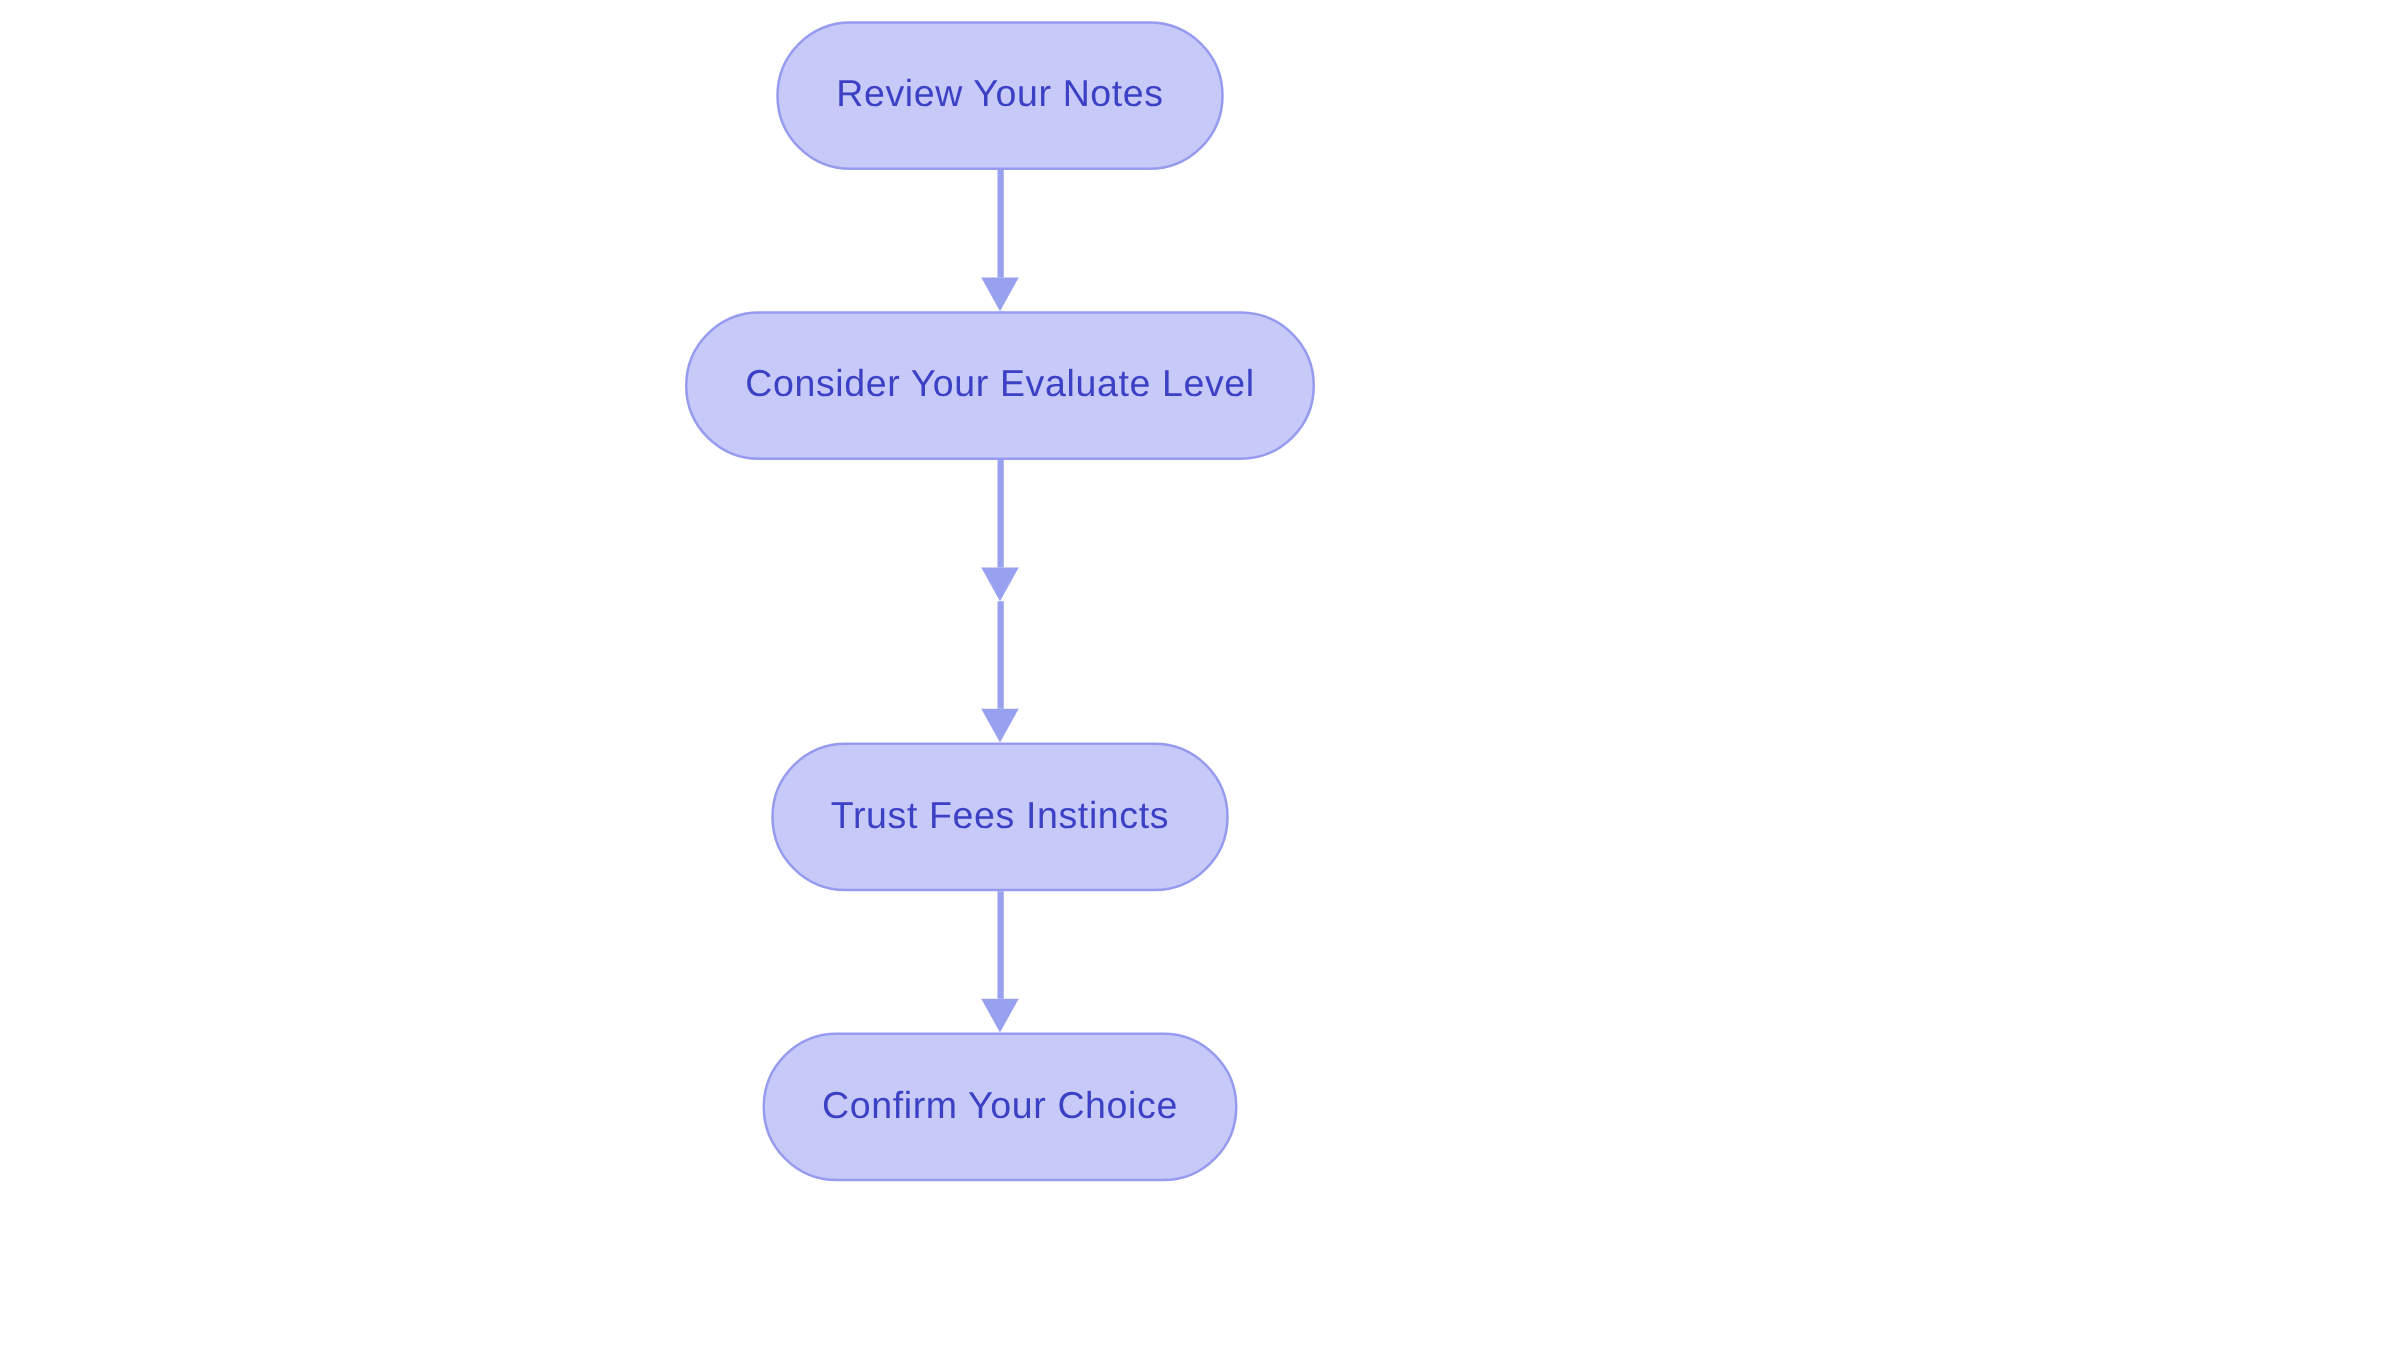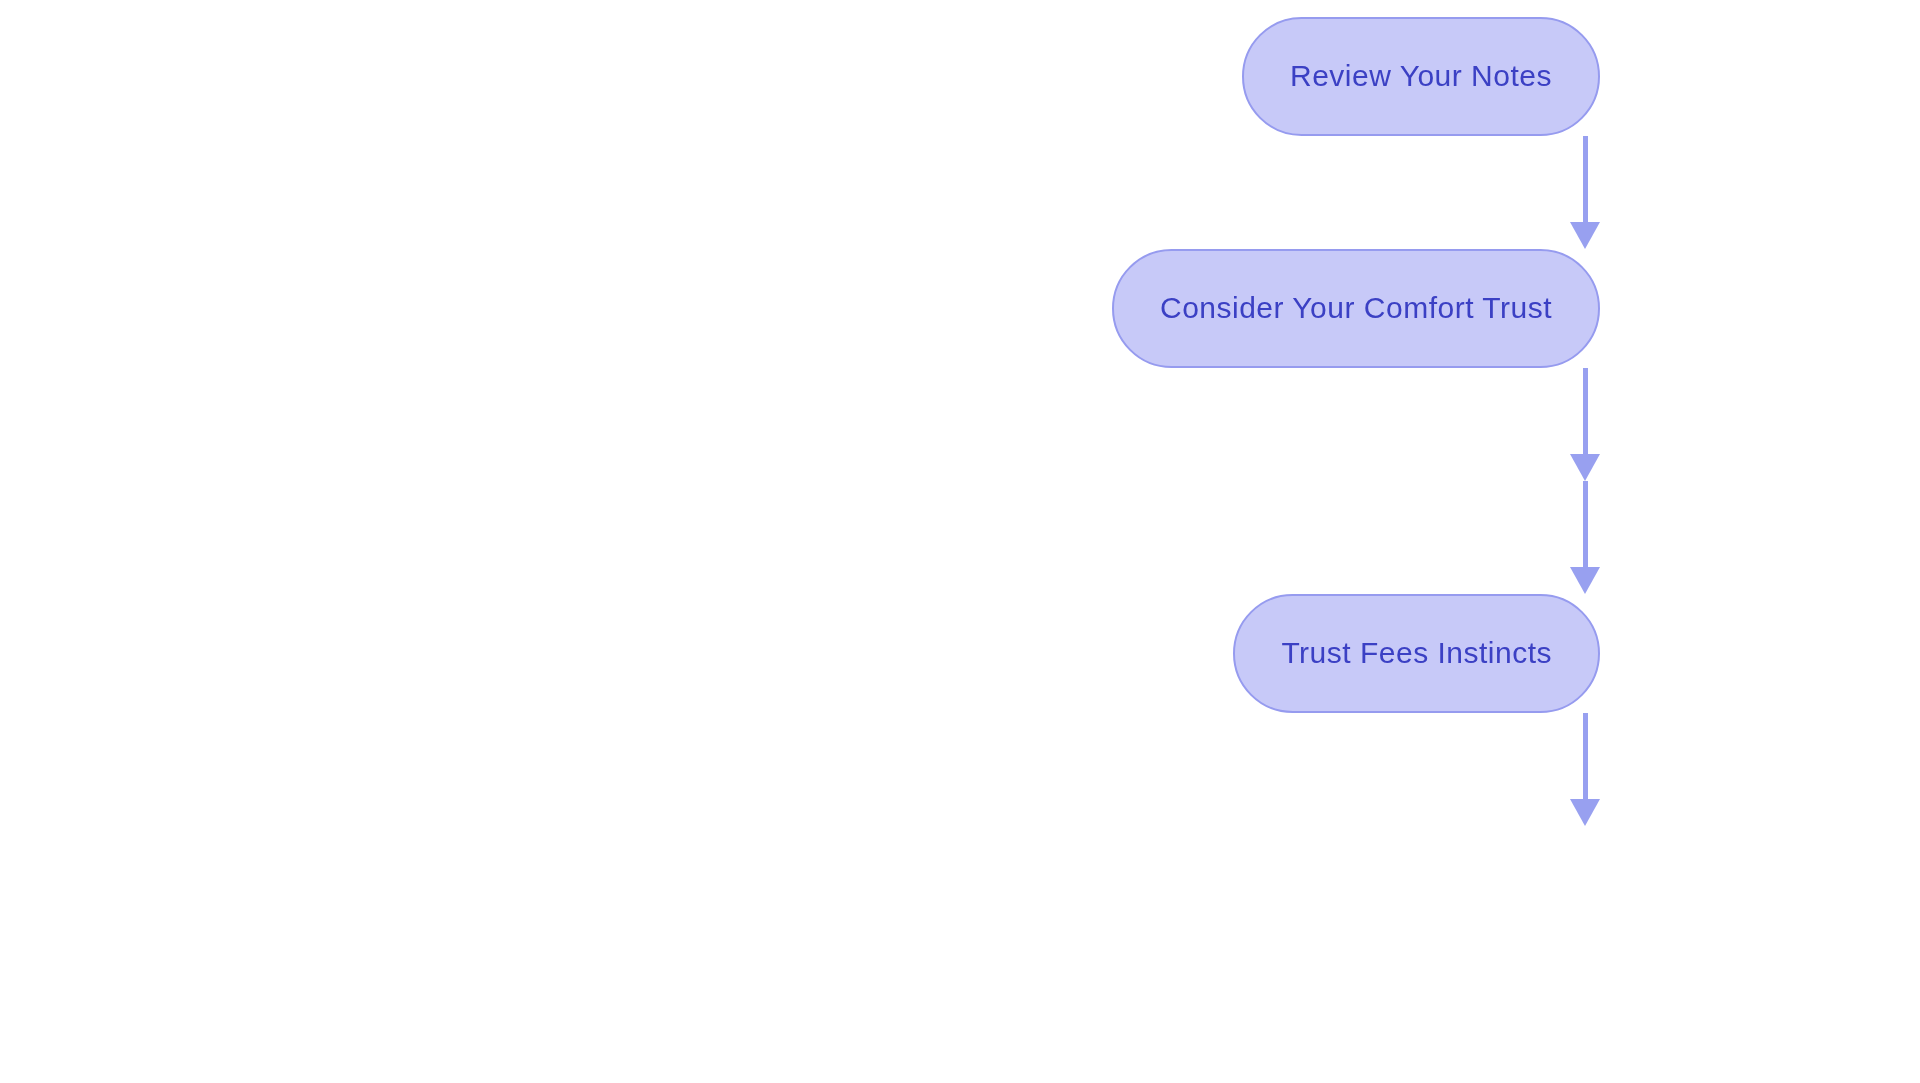--- a/index.html
+++ b/index.html
@@ -19,21 +19,21 @@
     height: 1083px;
     background: var(--background);
     font-family: "Liberation Sans", "DejaVu Sans", sans-serif;
     overflow: hidden;
   }
   .flowchart {
     width: 1600px;
     height: 1083px;
     display: flex;
     flex-direction: column;
-    align-items: flex-end;
+    align-items: center;
     padding-top: 17px;
   }
   .node {
     height: 119px;
     min-width: 280px;
     padding: 0 46px;
     display: flex;
     align-items: center;
     justify-content: center;
     background: var(--node-fill);
@@ -80,21 +80,21 @@
   <div class="node">
     <span class="node-label">Review Your Notes</span>
   </div>
 
   <div class="arrow">
     <div class="arrow-stem"></div>
     <div class="arrow-head"></div>
   </div>
 
   <div class="node">
-    <span class="node-label">Consider Your Comfort Trust</span>
+    <span class="node-label">Consider Your Evaluate Level</span>
   </div>
 
   <div class="arrow">
     <div class="arrow-stem"></div>
     <div class="arrow-head"></div>
   </div>
 
 
   <div class="arrow">
     <div class="arrow-stem"></div>
@@ -103,14 +103,17 @@
 
   <div class="node">
     <span class="node-label">Trust Fees Instincts</span>
   </div>
 
   <div class="arrow">
     <div class="arrow-stem"></div>
     <div class="arrow-head"></div>
   </div>
 
+  <div class="node">
+    <span class="node-label">Confirm Your Choice</span>
+  </div>
 
 </div>
 
 </body></html>

